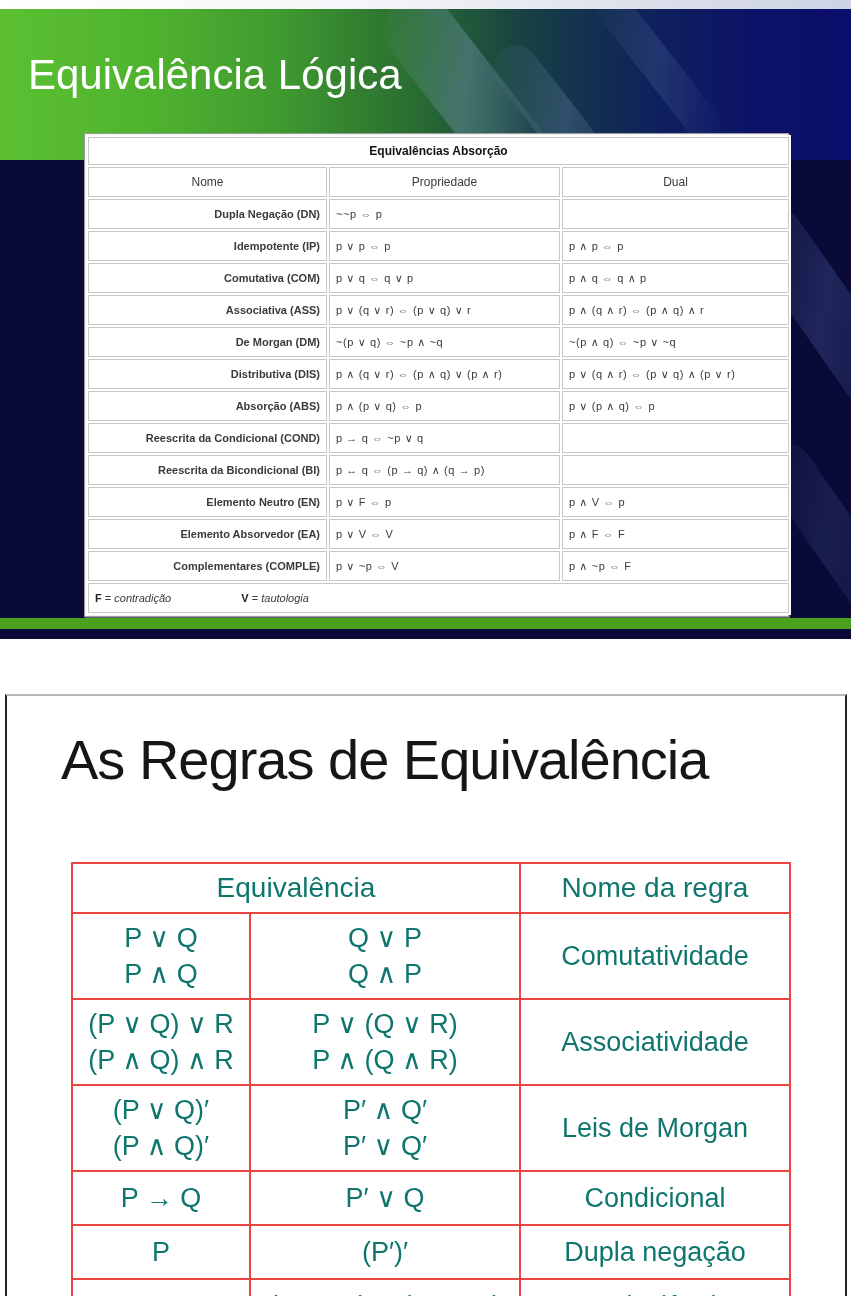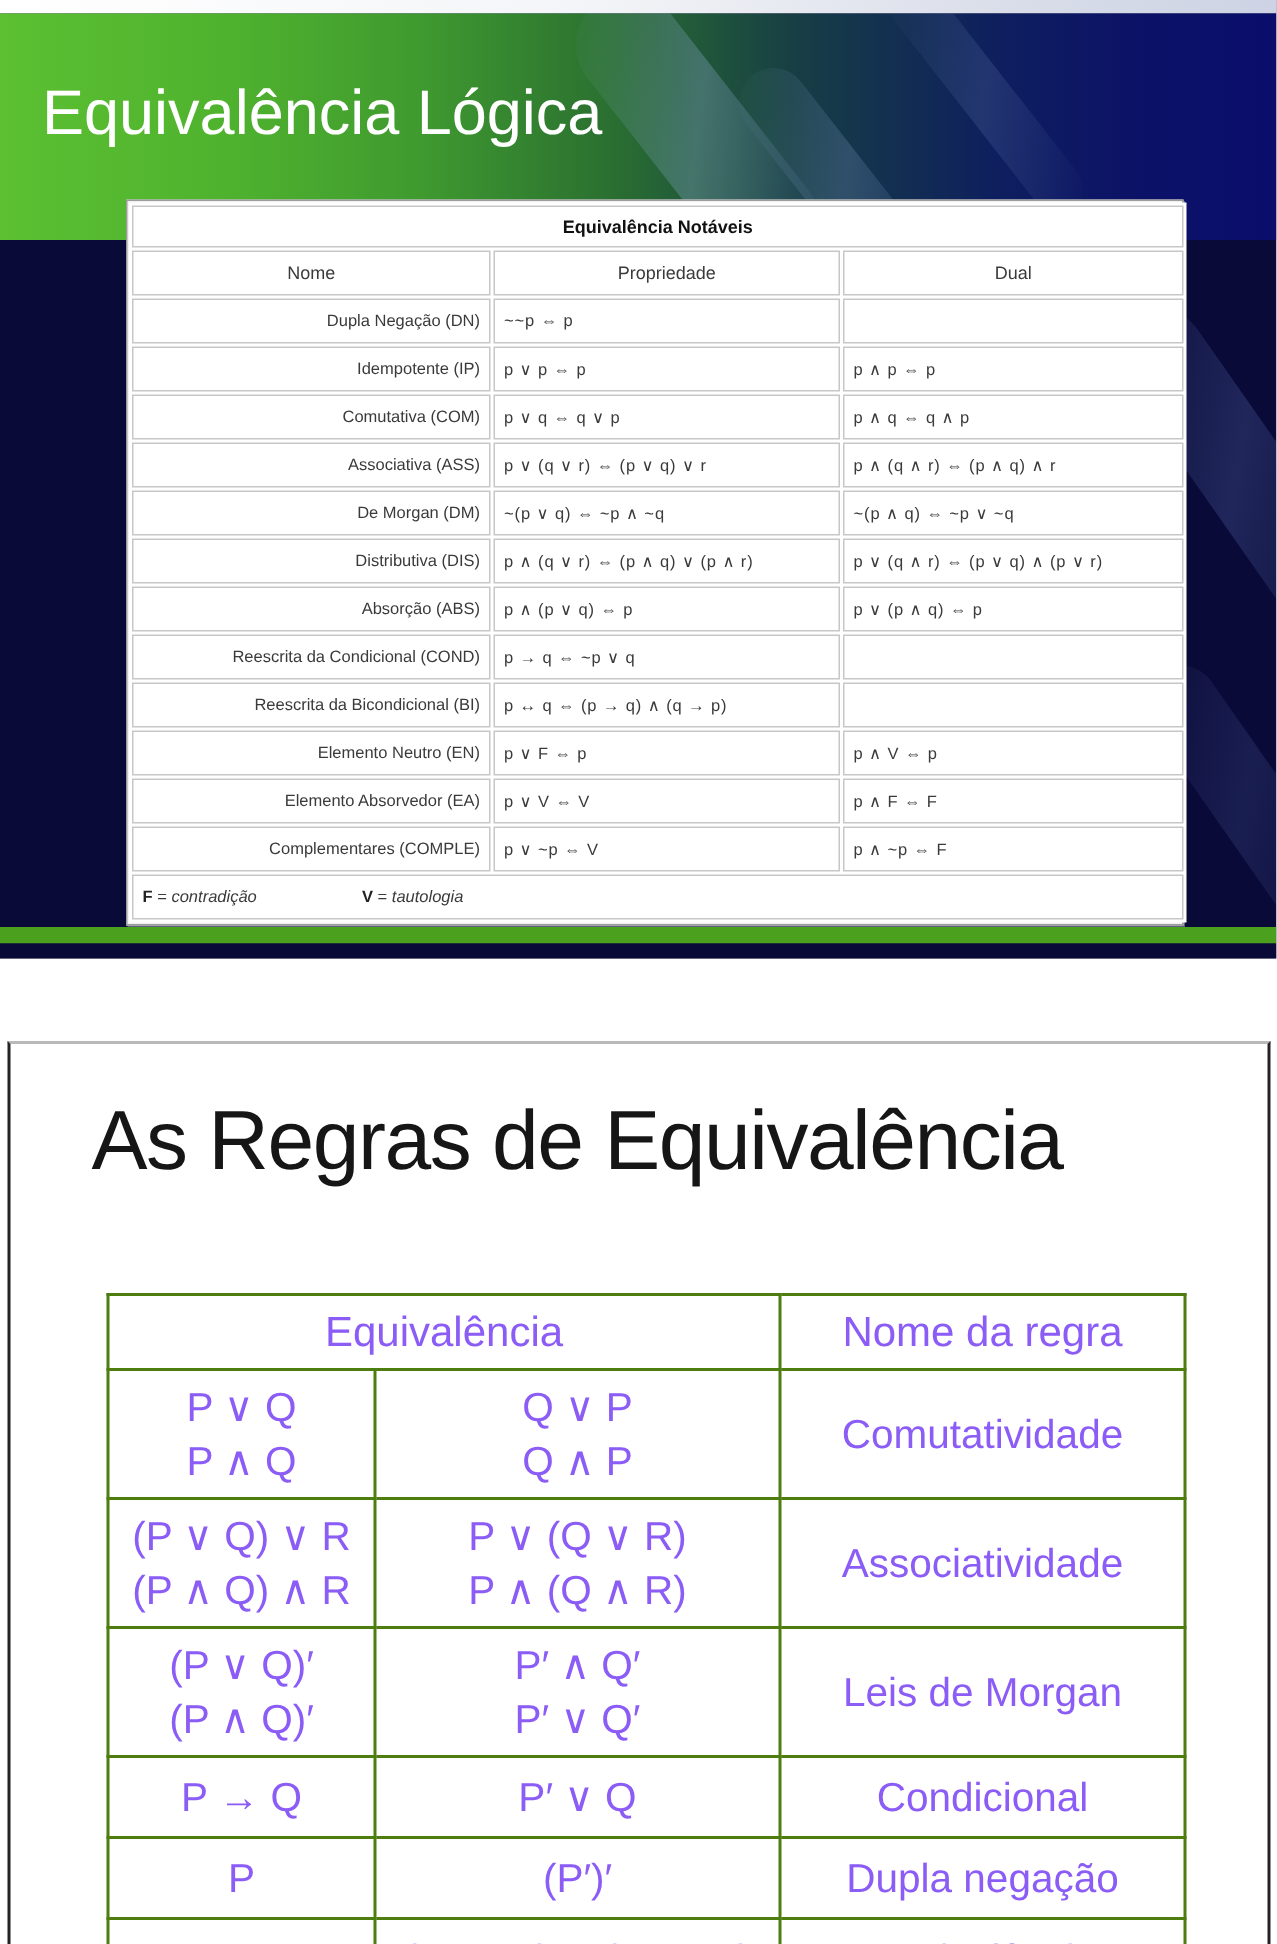--- a/index.html
+++ b/index.html
@@ -29,36 +29,36 @@
   .navy-strip{position:absolute;left:0;top:629px;width:851px;height:10px;background:#0a0a38;}
 
   
   .t1wrap{position:absolute;left:84px;top:133px;width:701px;background:#f2f2f2;padding:1px;
     border:1px solid #9c9c9c;box-shadow:1px 1px 0 rgba(255,255,255,.35);}
   table.t1{border-collapse:separate;border-spacing:2px;width:697px;table-layout:fixed;background:#ffffff;}
   table.t1 td{border:1px solid #c7c7c7;background:#ffffff;color:#3a3a3a;font-size:11px;
     height:26px;padding:1px 6px;white-space:nowrap;overflow:hidden;}
   table.t1 td.tbl-title{font-weight:bold;color:#111;text-align:center;font-size:12px;height:24px;}
   table.t1 td.colhead{text-align:center;font-size:12px;height:26px;}
-  table.t1 td.name{text-align:right;}
+  table.t1 td.name{text-align:right;font-weight:bold;}
   table.t1 td.formula{text-align:left;letter-spacing:0.6px;}
   table.t1 td.footer{text-align:left;height:26px;}
   .fsym{font-weight:bold;color:#222;}
   .fword{font-style:italic;}
   .fgap{display:inline-block;width:64px;}
 
   
   .slide2{position:absolute;left:5px;top:694px;width:838px;height:632px;background:#ffffff;
     border:2px solid #232323;border-top-color:#b9b9b9;}
   .slide2-title{position:absolute;left:54px;top:34px;width:740px;font-size:56px;line-height:60px;
     color:#161616;letter-spacing:-1px;font-weight:400;}
   .t2wrap{position:absolute;left:64px;top:166px;}
   table.t2{border-collapse:collapse;table-layout:fixed;width:718px;}
-  table.t2 td{border:2px solid #4d7c0f;text-align:center;vertical-align:middle;
-    color:#8b5cf6;font-size:27px;padding:2px 2px;}
+  table.t2 td{border:2px solid #ef4444;text-align:center;vertical-align:middle;
+    color:#0f766e;font-size:27px;padding:2px 2px;}
   table.t2 td.hdr{font-size:28px;height:44px;}
   table.t2 .line{line-height:36px;}
   table.t2 .line:empty{display:none;}
   tr.r2line td{height:80px;}
   tr.r1line td{height:48px;}
 </style>
 </head>
 <body>
 
 <div class="slide1">
@@ -74,21 +74,21 @@
 
   <div class="t1wrap">
     <table class="t1">
       <colgroup>
           <col style="width:239px">
           <col style="width:231px">
           <col style="width:227px">
         </colgroup>
       <tbody>
           <tr>
-        <td class="tbl-title" colspan="3">Equivalência Notáveis</td>
+        <td class="tbl-title" colspan="3">Equivalências Absorção</td>
       </tr>
       <tr>
         <td class="colhead">Nome</td>
         <td class="colhead">Propriedade</td>
         <td class="colhead">Dual</td>
       </tr>
       <tr>
         <td class="name">Dupla Negação (DN)</td>
         <td class="formula">~~p ⇔ p</td>
         <td class="formula"></td>

